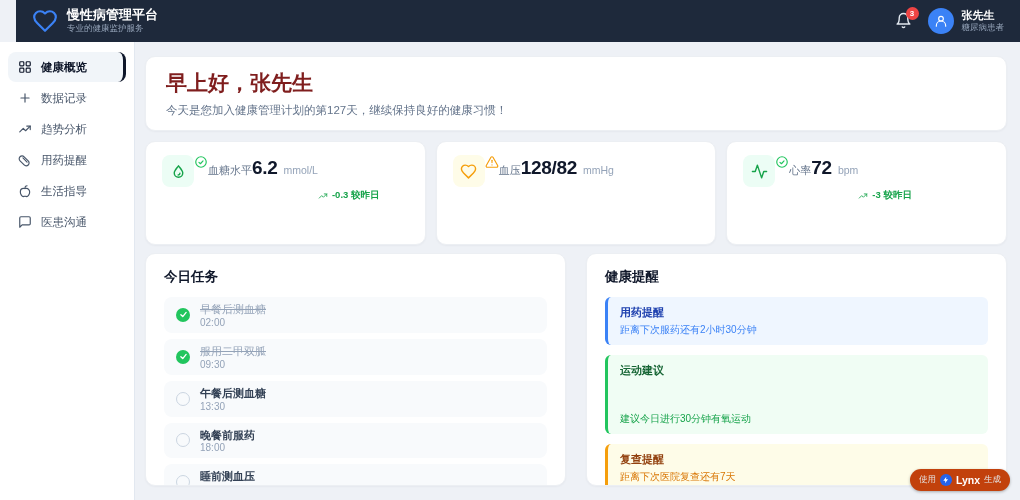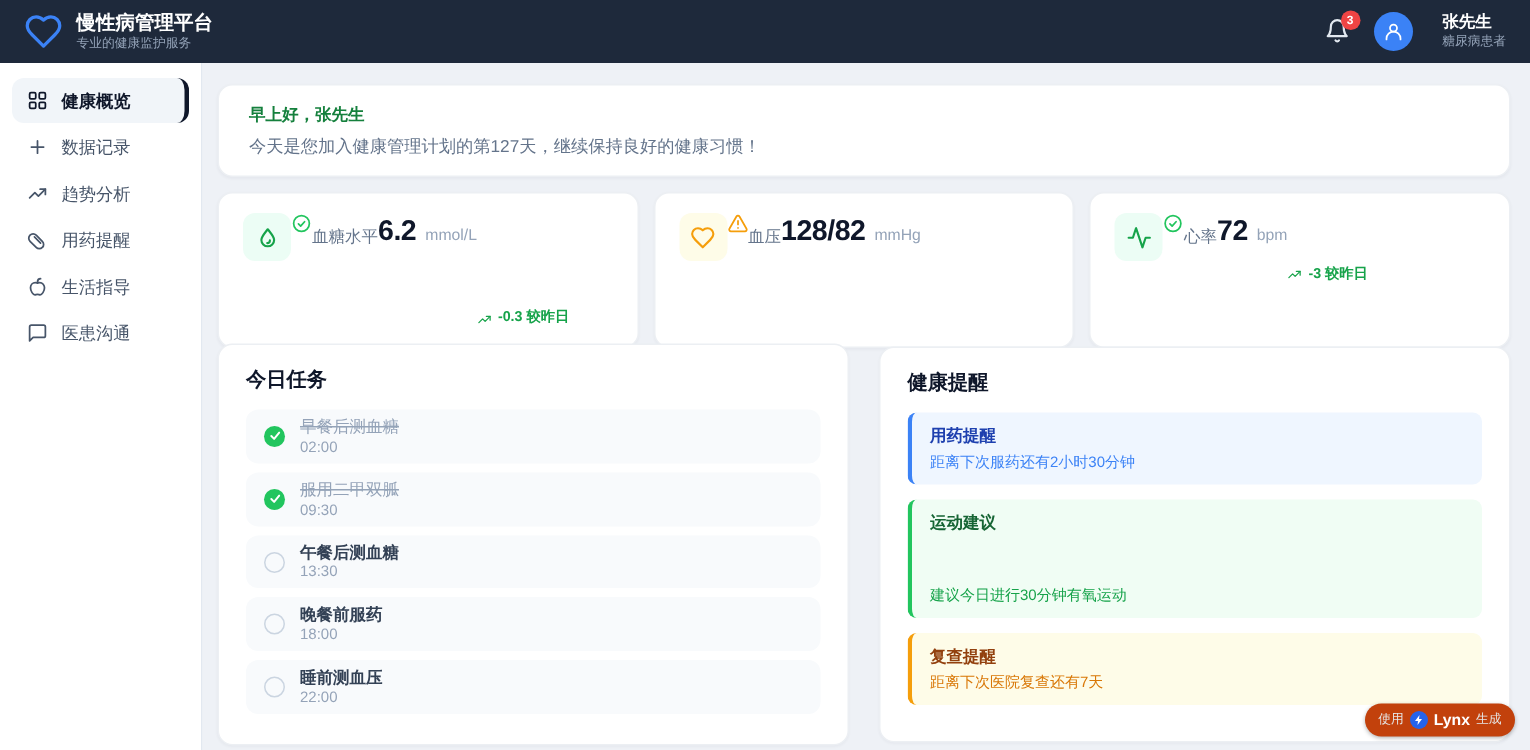--- a/index.html
+++ b/index.html
@@ -4,33 +4,33 @@
 <style>
   * { margin:0; padding:0; box-sizing:border-box; }
   html,body { width:1020px; height:500px; overflow:hidden; }
   body {
     font-family:"Liberation Sans","DejaVu Sans",sans-serif;
     background:#eef1f6; color:#1e293b; position:relative;
   }
   
   header {
     height:42px; background:#1e293b; display:flex; align-items:center;
-    justify-content:space-between; padding:0 16px;
+    justify-content:space-between; padding:0 16px;margin-left:16px;
   }
   .brand { display:flex; align-items:center; gap:9px; }
   .brand-title { color:#fff; font-size:13px; font-weight:bold; line-height:1.25; }
   .brand-sub { color:#94a3b8; font-size:8.5px; }
   .header-right { display:flex; align-items:center; gap:16px; }
   .bell-wrap { position:relative; color:#e2e8f0; cursor:pointer; display:flex; }
   .bell-badge {
     position:absolute; top:-5px; right:-7px; background:#ef4444; color:#fff;
     font-size:8px; font-weight:bold; min-width:13px; height:13px; border-radius:7px;
     display:flex; align-items:center; justify-content:center; padding:0 3px;
   }
-  .user-wrap { display:flex; align-items:center; gap:20px; cursor:pointer;justify-content:flex-end; }
+  .user-wrap { display:flex; align-items:center; gap:8px; cursor:pointer;justify-content:flex-end; }
   .avatar {
     width:26px; height:26px; border-radius:50%; background:#3b82f6;
     display:flex; align-items:center; justify-content:center; color:#fff;
   }
   .user-name { color:#fff; font-size:11px; font-weight:bold; line-height:1.3; }
   .user-role { color:#94a3b8; font-size:8.5px; }
   
   .layout { display:flex; height:458px; }
   nav {
     width:135px; background:#fff; border-right:1px solid #e2e8f0;
@@ -42,34 +42,34 @@
   }
   .nav-item svg { flex-shrink:0; }
   .nav-item.active {
     background:#f1f5f9; color:#0f172a; font-weight:bold;
     border-right:3px solid #0f172a;
   }
   main { flex:1; padding:14px 13px 14px 10px; display:flex; flex-direction:column; min-width:0; }
   .card { background:#fff; border:1px solid #eceff3; border-radius:10px; box-shadow:0 1px 2px rgba(15,23,42,.04); }
   
   .greeting { padding:12px 20px; margin-bottom:10px; }
-  .greeting h1 { font-size:11px; font-weight:bold; color:#15803d; margin-bottom:6px; }
+  .greeting h1 { font-size:21px; font-weight:bold; color:#7f1d1d; margin-bottom:6px; }
   .greeting p { font-size:11.5px; color:#64748b; }
   
   .metrics { display:flex; gap:10px; margin-bottom:8px; }
   .metric { flex:1; padding:13px 16px; height:104px; display:flex; flex-direction:row; }
   .metric-top { display:flex; justify-content:space-between; align-items:flex-start; }
   .metric-icon { width:32px; height:32px; border-radius:8px; display:flex; align-items:center; justify-content:center; }
   .metric-label { font-size:11px; color:#64748b; margin-top:8px; }
   .metric-valrow { display:flex; align-items:baseline; gap:6px; margin-top:2px; }
   .metric-value { font-size:19px; font-weight:bold; color:#0f172a; letter-spacing:-.3px; }
   .metric-unit { font-size:10.5px; color:#94a3b8; }
   .metric-trend { font-size:9.5px; margin-top:5px; display:flex; align-items:center; gap:4px; font-weight:bold; }
   
-  .panels { display:flex; gap:20px; flex:1; min-height:0;align-items:center; }
+  .panels { display:flex; gap:20px; flex:1; min-height:0; }
   .panel { flex:1; padding:14px 18px; overflow:hidden; }
   .panel h2 { font-size:13.5px; font-weight:bold; color:#0f172a; margin-bottom:11px; }
   
   .task-row {
     display:flex; align-items:center; gap:10px; background:#f8fafc;
     border-radius:8px; padding:5px 12px; margin-bottom:6px; cursor:pointer;
   }
   .task-check {
     width:14px; height:14px; border-radius:50%; flex-shrink:0;
     display:flex; align-items:center; justify-content:center;
@@ -216,21 +216,21 @@
                 <circle cx="12" cy="12" r="9"></circle>
                 <path d="m8.5 12.5 2.5 2.5 4.5-5"></path>
               </svg>
             </span>
           </div>
           <div class="metric-label">血糖水平</div>
           <div class="metric-valrow">
             <span class="metric-value">6.2</span>
             <span class="metric-unit">mmol/L</span>
           </div>
-          <div class="metric-trend" style="color:#16a34a;align-items:flex-end;">
+          <div class="metric-trend" style="color:#16a34a;">
             <span style="display:flex;">
               <svg viewBox="0 0 24 24" width="10" height="10" fill="none" stroke="currentColor" stroke-width="2" stroke-linecap="round" stroke-linejoin="round">
                 <polyline points="3 17 9 11 13 15 21 7"></polyline>
                 <polyline points="15 7 21 7 21 13"></polyline>
               </svg>
             </span>
             <span>-0.3 较昨日</span>
           </div>
         </div>
         <div class="card metric">

